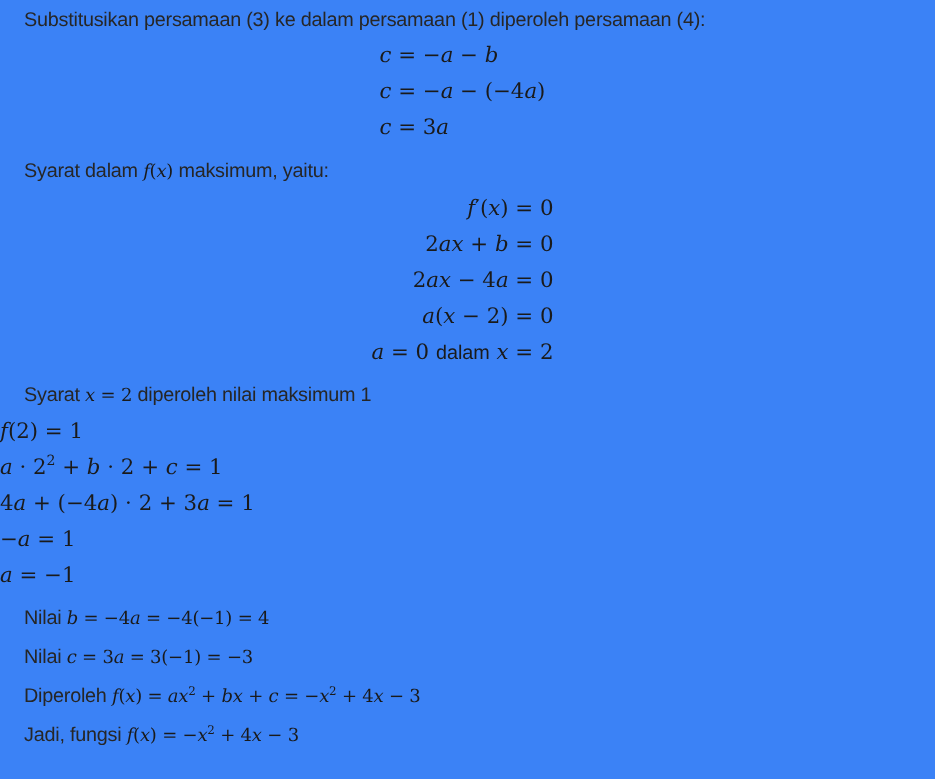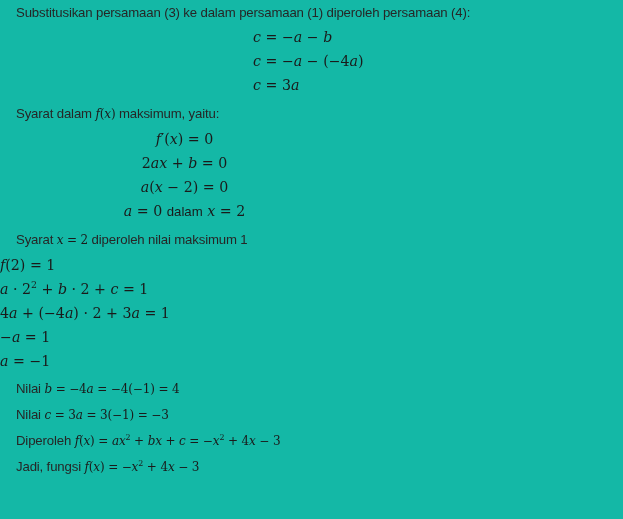--- a/index.html
+++ b/index.html
@@ -14,21 +14,21 @@
     overflow: hidden;
     font-family: "Liberation Sans", sans-serif;
     color: #262626;
     -webkit-font-smoothing: antialiased;
   }
 
   .page {
     position: relative;
     width: 623px;
     height: 519px;
-    background: #14b8a6;
+    background: #3b82f6;
     padding: 0;
     box-sizing: border-box;
   }
 
   
   .prose {
     font-family: "Liberation Sans", sans-serif;
     font-size: 13.2px;
     line-height: 25px;
     color: #262626;
@@ -91,21 +91,21 @@
   .block-c .eqline {
     margin-left: 253px;
     text-align: left;
   }
 
   
   .block-deriv {
     width: 369px;
   }
   .block-deriv .eqline {
-    text-align: center;
+    text-align: right;
   }
 
   
   .block-val {
     width: 406px;
   }
   .block-val .eqline {
     text-align: left;
   }
 
@@ -137,20 +137,23 @@
   <div class="prose"><span>Syarat dalam </span><span class="imath">f<span class="paren">(</span>x<span class="paren">)</span></span><span> maksimum, yaitu:</span></div>
 
   <div class="eqblock block-deriv">
     <div class="eqline">
       <span class="math">f<span class="op">′</span><span class="paren">(</span>x<span class="paren">)</span> <span class="eq">=</span> <span class="num">0</span></span>
     </div>
     <div class="eqline">
       <span class="math"><span class="num">2</span>ax <span class="op">+</span> b <span class="eq">=</span> <span class="num">0</span></span>
     </div>
     <div class="eqline">
+      <span class="math"><span class="num">2</span>ax <span class="op">−</span> <span class="num">4</span>a <span class="eq">=</span> <span class="num">0</span></span>
+    </div>
+    <div class="eqline">
       <span class="math">a<span class="paren">(</span>x <span class="op">−</span> <span class="num">2</span><span class="paren">)</span> <span class="eq">=</span> <span class="num">0</span></span>
     </div>
     <div class="eqline">
       <span class="math">a <span class="eq">=</span> <span class="num">0</span> <span class="rm">dalam</span> x <span class="eq">=</span> <span class="num">2</span></span>
     </div>
   </div>
 
   <div class="spacer-2"></div>
 
   <div class="prose"><span>Syarat </span><span class="imath">x <span class="eq">=</span> <span class="num">2</span></span><span> diperoleh nilai maksimum 1</span></div>

